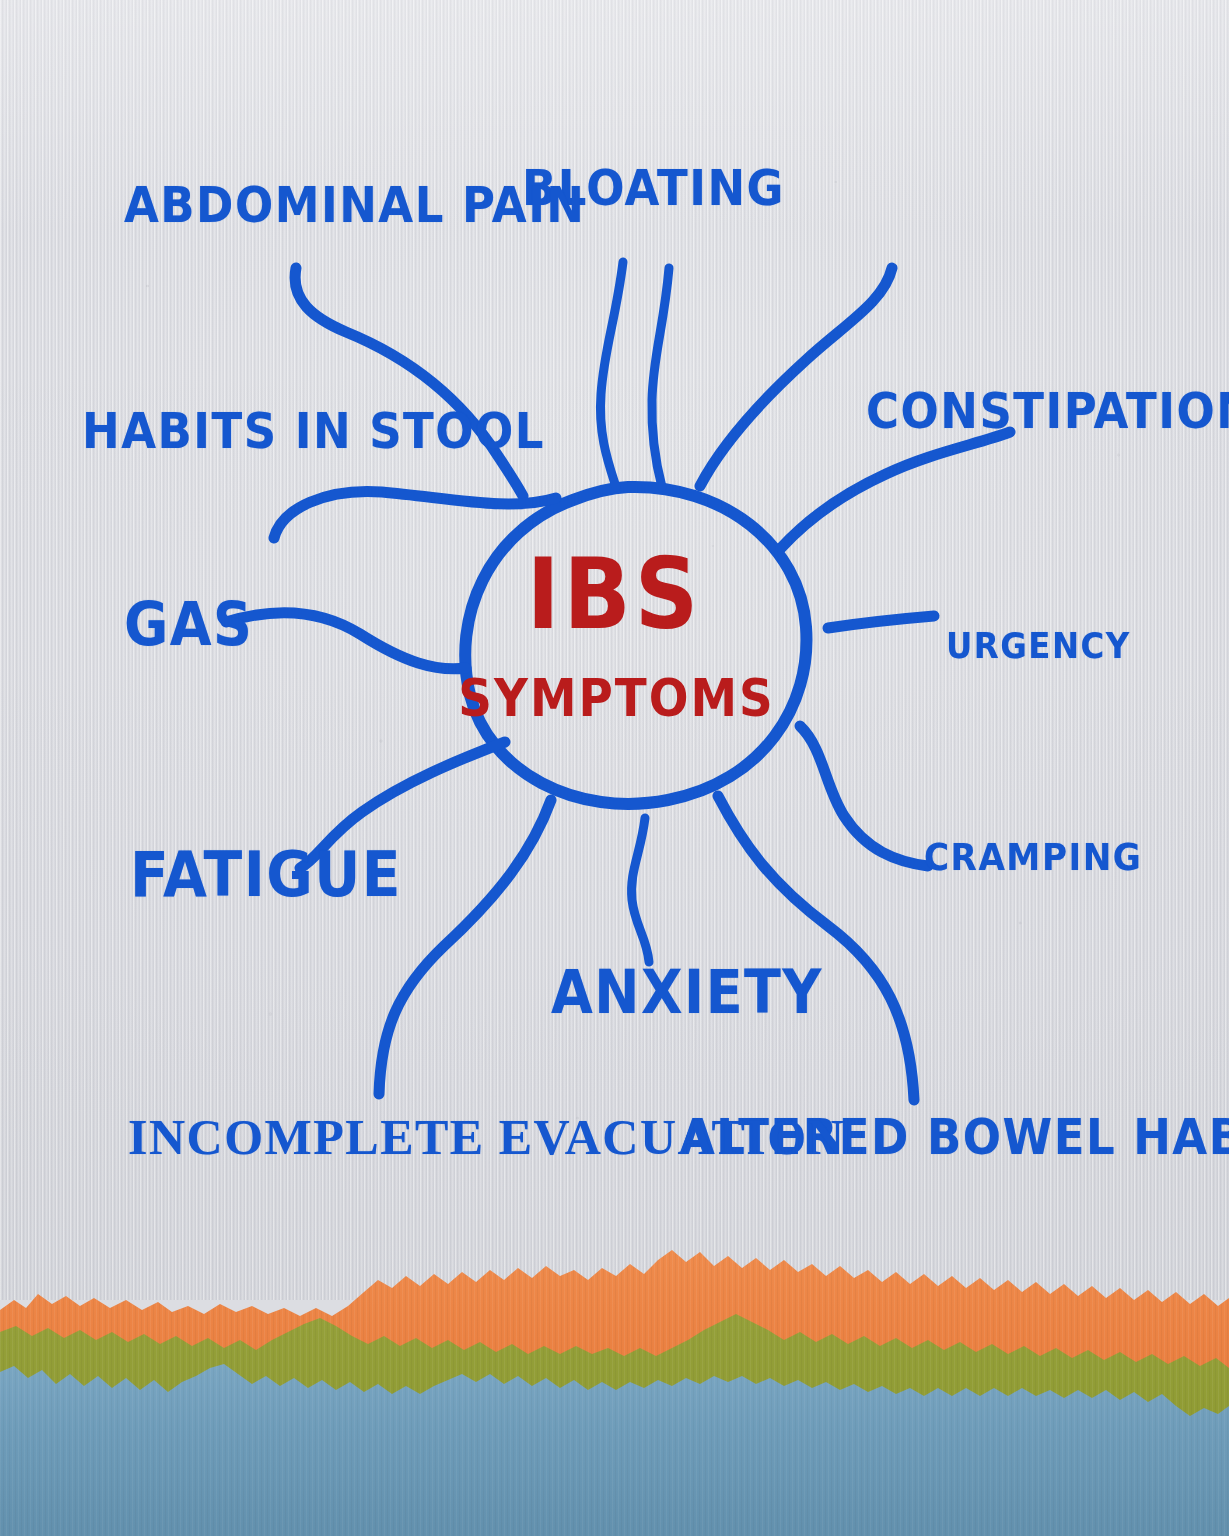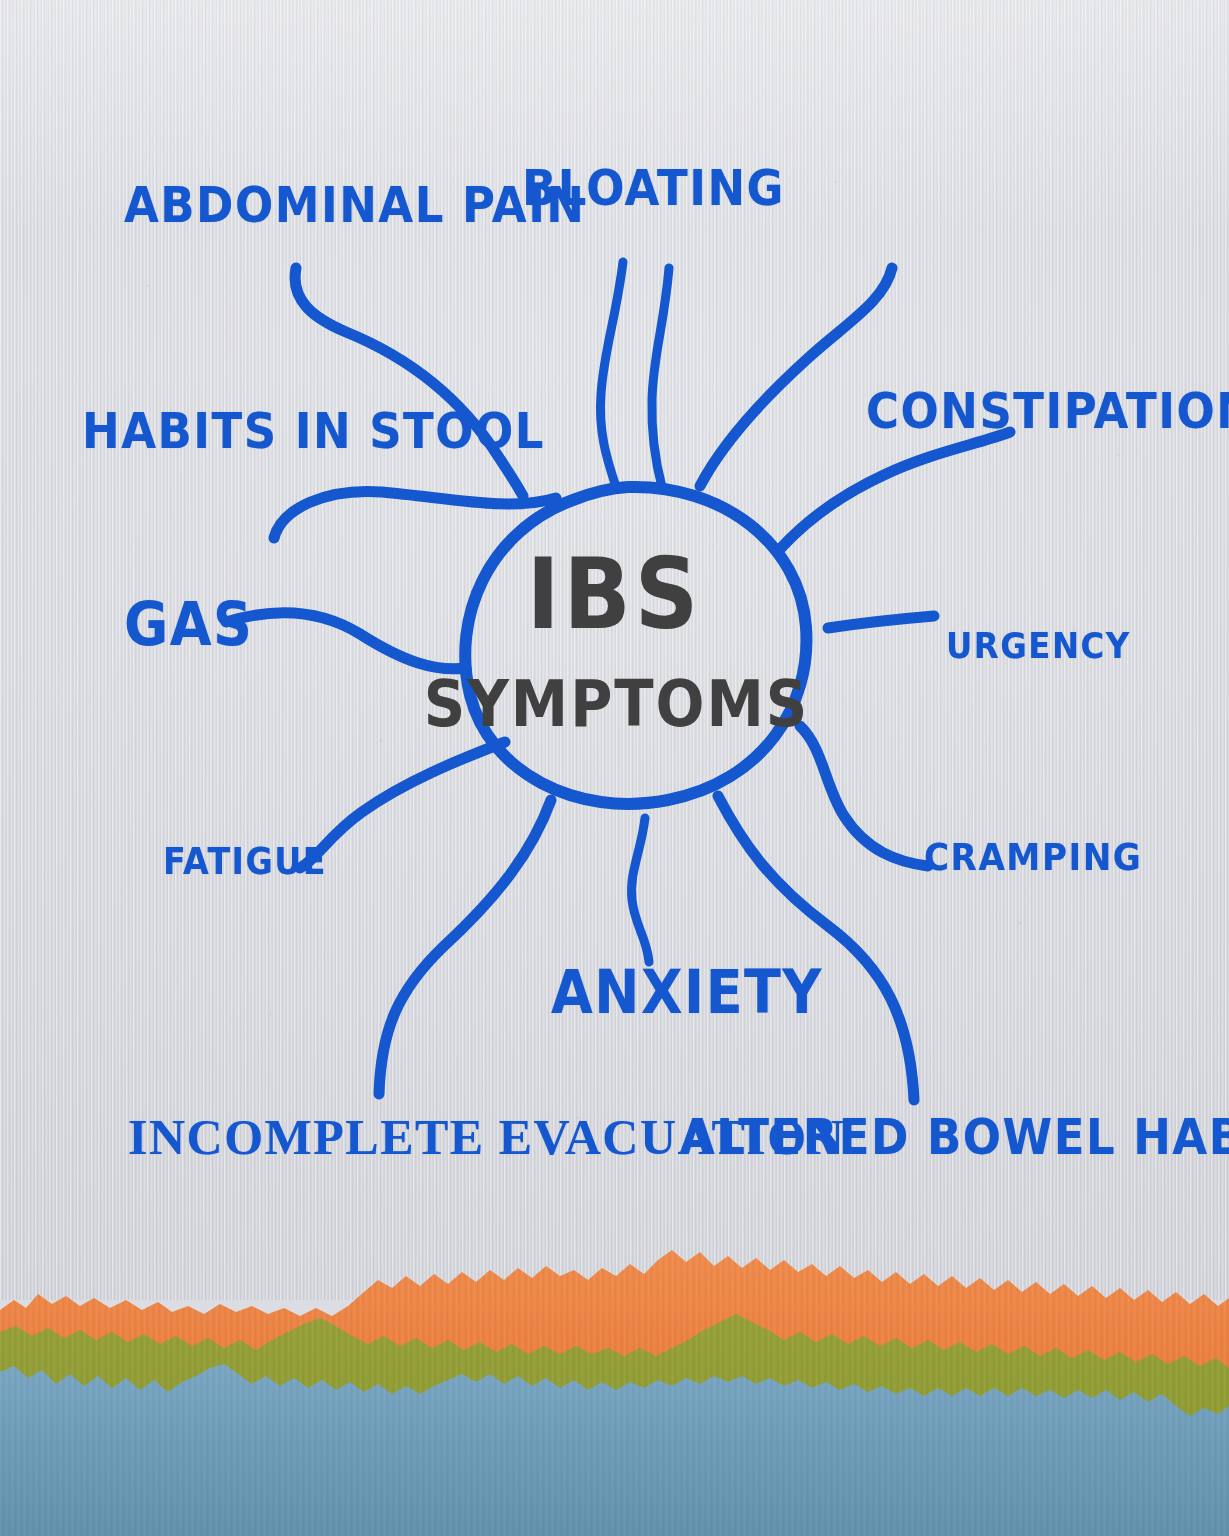--- a/index.html
+++ b/index.html
@@ -82,38 +82,38 @@
     font-weight:700;
     letter-spacing:1.5px;
     white-space:nowrap;
     line-height:1;
     transform-origin:center center;
     text-shadow:0 0 1px rgba(21,87,207,0.35);
     font-stretch:condensed;
   }
   .center-title{
     position:absolute;
-    color:#404040;
+    color:#b91c1c;
     font-family:"DejaVu Sans Condensed","Liberation Sans Narrow","Liberation Sans", sans-serif;
     font-weight:700;
     white-space:nowrap;
     line-height:1;
     text-align:center;
   }
   #ibs-main{
     left:0; right:0;
     top:545px;
     font-size:98px;
     letter-spacing:4px;
     text-align:center;
   }
   #ibs-sub{
     left:0; right:0;
     top:672px;
-    font-size:64px;
+    font-size:52px;
     letter-spacing:2px;
     text-align:center;
     padding-left:4px;
   }
 </style>
 </head>
 <body>
 
 <div id="stage">
 
@@ -196,21 +196,21 @@
   <div class="label" style="left:946px; top:628px; font-size:36px;">URGENCY</div>
 
   <div class="label" style="left:924px; top:838px; font-size:38px;">CRAMPING</div>
 
   <div class="label" style="left:680px; top:1112px; font-size:50px;">ALTERED BOWEL HABITS</div>
 
   <div class="label" style="left:551px; top:962px; font-size:60px;">ANXIETY</div>
 
   <div class="label" style="left:128px; top:1112px; font-size:50px;font-family:Liberation Serif, serif;">INCOMPLETE EVACUATION</div>
 
-  <div class="label" style="left:130px; top:843px; font-size:37px;margin-left:33px;">FATIGUE</div>
+  <div class="label" style="left:130px; top:843px; font-size:63px;">FATIGUE</div>
 
   <div class="label" style="left:124px; top:594px; font-size:60px;">GAS</div>
 
   <div class="label" style="left:82px; top:406px; font-size:50px;">HABITS IN STOOL</div>
 
   <div class="strip" style="top:1236px; height:300px;">
     <svg viewBox="0 0 1229 300" preserveAspectRatio="none">
       <defs>
         <linearGradient id="gOr" x1="0" y1="0" x2="0" y2="1">
           <stop offset="0%" stop-color="#ef8b4c"></stop>

